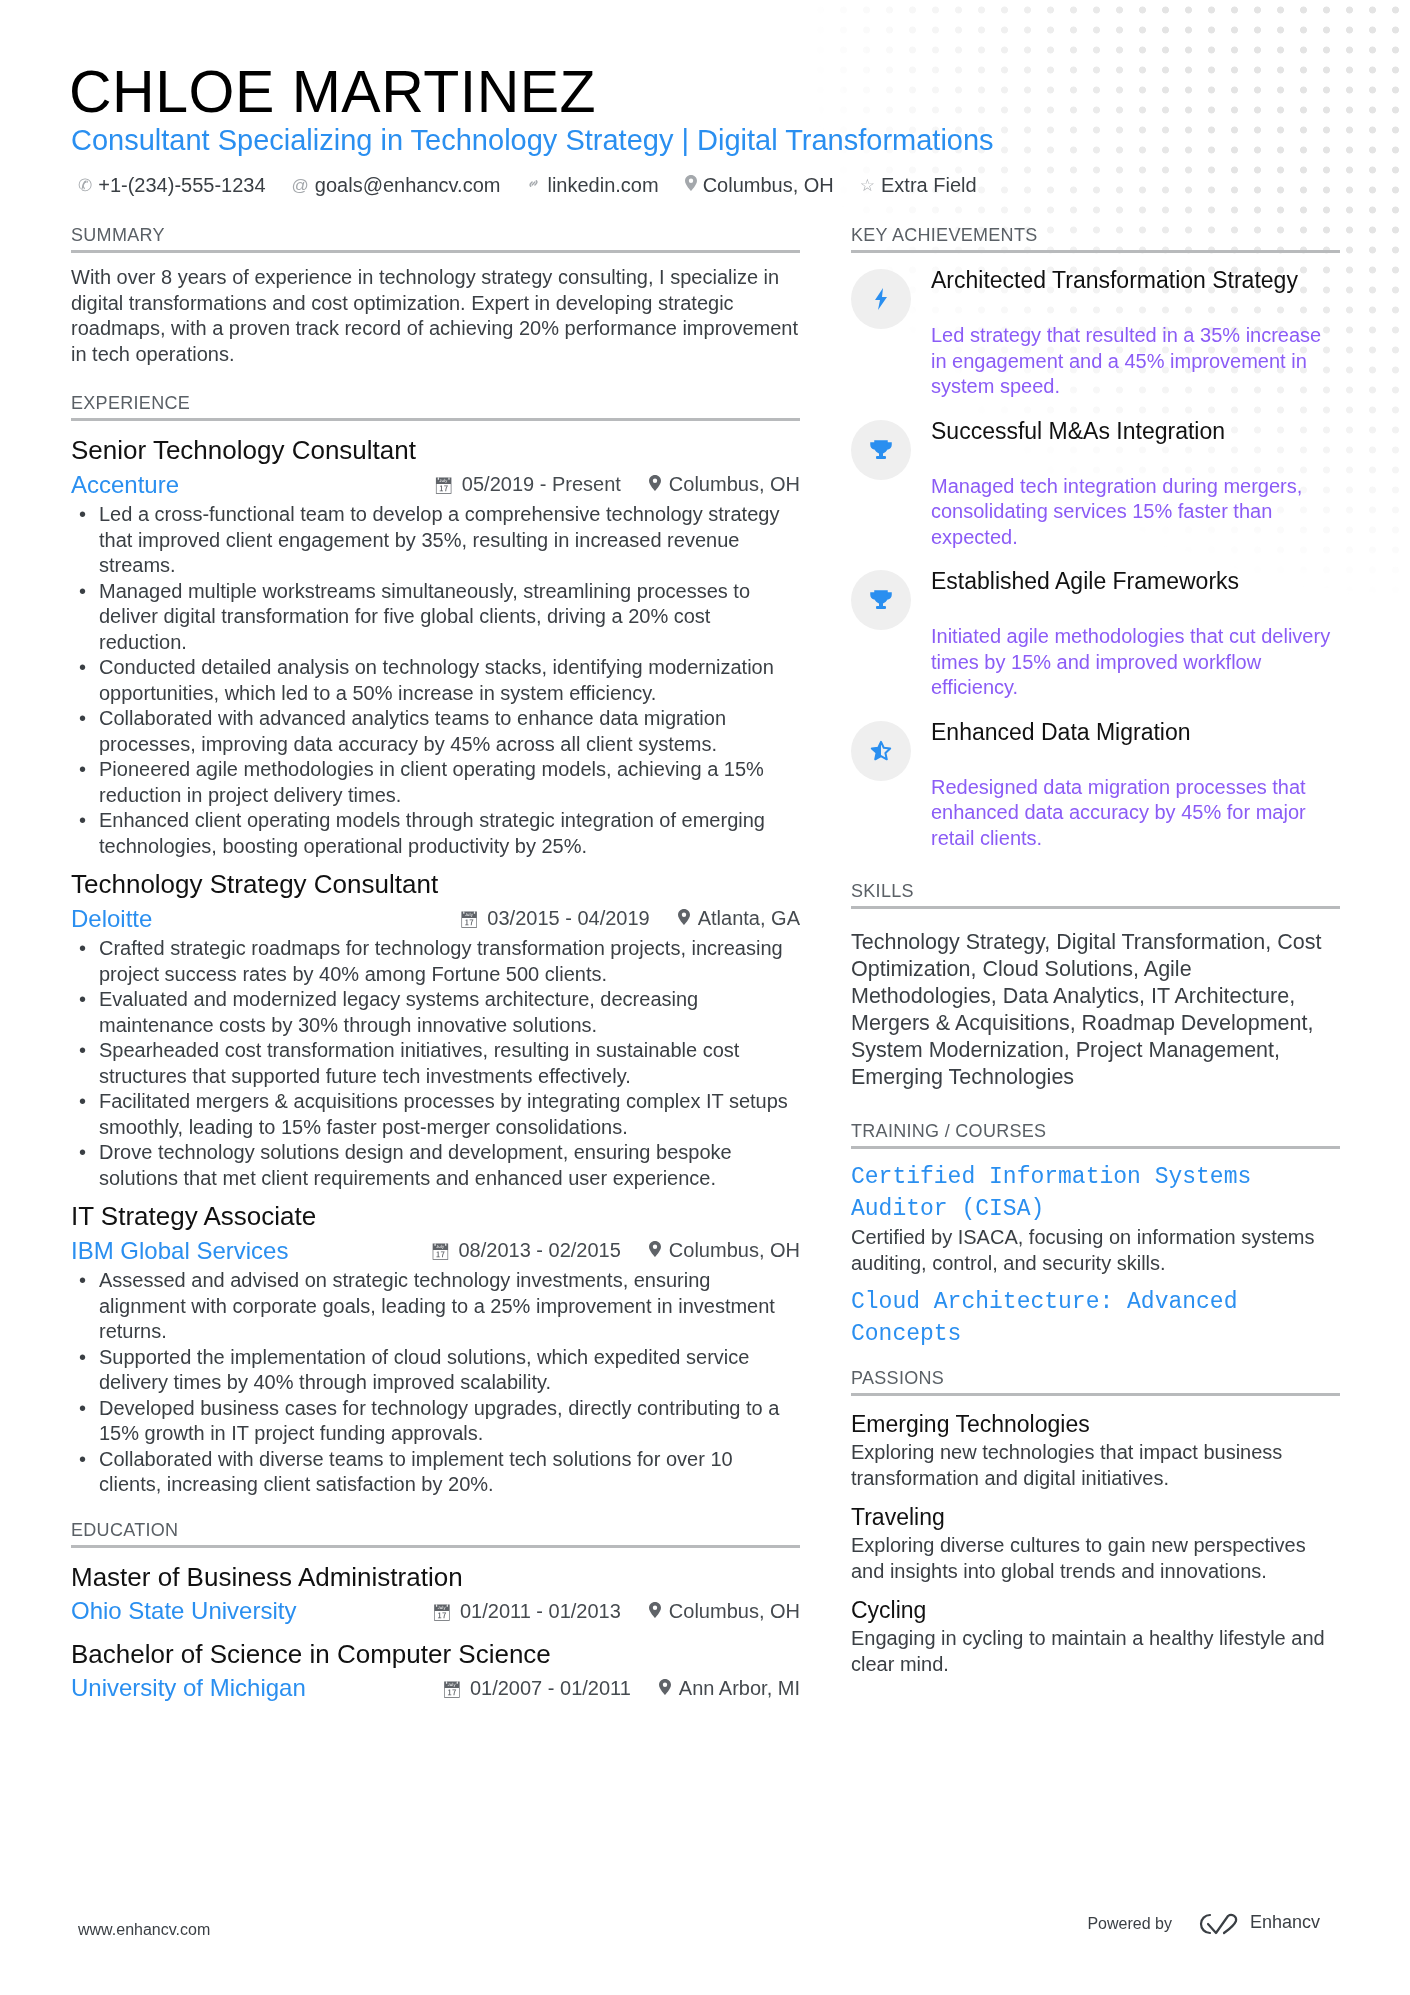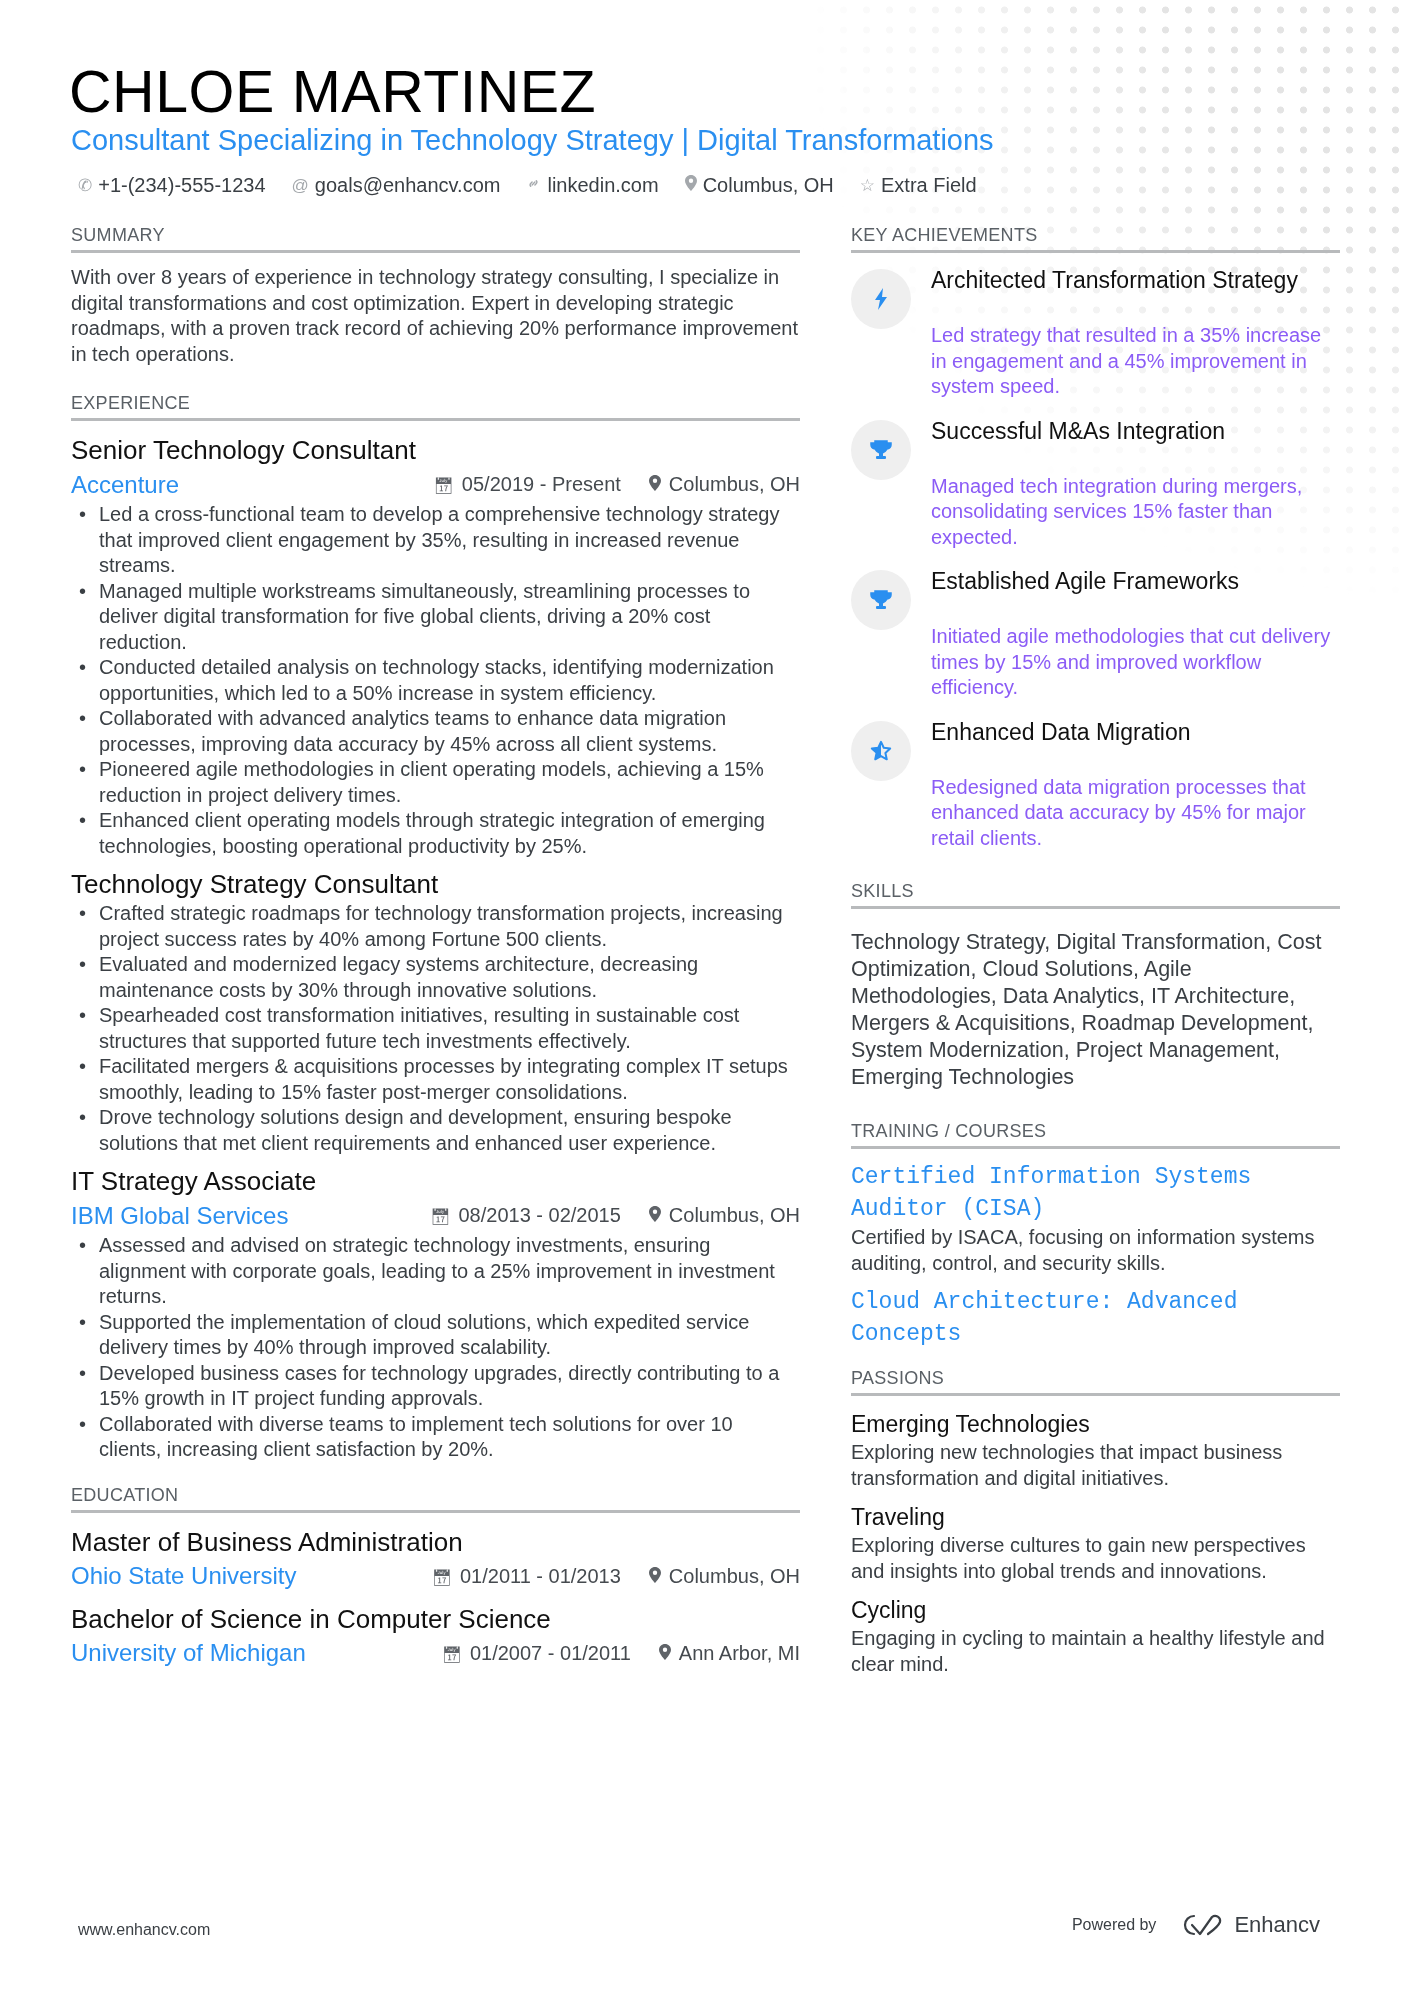--- a/index.html
+++ b/index.html
@@ -36,21 +36,21 @@
   .ach { display: flex; gap: 20px; margin-bottom: 16px; }
   .ach-icon { flex: 0 0 60px; width: 60px; height: 60px; border-radius: 50%; background: #efefef; display: flex; align-items: center; justify-content: center; color: #2a8ff0; font-size: 22px; margin-top: 4px; }
   .ach-title { font-size: 23px; color: #111; line-height: 30px; }
   .ach-desc { font-size: 20px; line-height: 25.5px; color: #8b5cf6; margin-top: 28px; }
   .course-title { font-size: 23px; color: #2a8ff0; line-height: 32px; font-family: Liberation Mono, monospace; }
   .course-desc { font-size: 20px; line-height: 25.5px; color: #3a3f44; margin-bottom: 10px; }
   .pass-title { font-size: 23px; color: #111; line-height: 32px; }
   .pass-desc { font-size: 20px; line-height: 25.5px; color: #3a3f44; margin-bottom: 10px; }
   .footer-left { position: absolute; left: 78px; top: 1921px; font-size: 16px; color: #3a3f44; }
   .footer-right { position: absolute; right: 90px; top: 1912px; display: flex; align-items: center; gap: 24px; font-size: 16px; color: #3a3f44; }
-  .brand { display: flex; align-items: center; gap: 10px; font-size: 22px; color: #3a3f44; }
+  .brand { display: flex; gap: 10px; font-size: 18px; color: #3a3f44; }
 </style>
 </head>
 <body>
 
 <div class="dots"></div>
 
 <div class="page">
 
   <h1 class="name">CHLOE MARTINEZ</h1>
   <div class="title">Consultant Specializing in Technology Strategy | Digital Transformations</div>
@@ -112,20 +112,29 @@
           <li>Managed multiple workstreams simultaneously, streamlining processes to deliver digital transformation for five global clients, driving a 20% cost reduction.</li>
           <li>Conducted detailed analysis on technology stacks, identifying modernization opportunities, which led to a 50% increase in system efficiency.</li>
           <li>Collaborated with advanced analytics teams to enhance data migration processes, improving data accuracy by 45% across all client systems.</li>
           <li>Pioneered agile methodologies in client operating models, achieving a 15% reduction in project delivery times.</li>
           <li>Enhanced client operating models through strategic integration of emerging technologies, boosting operational productivity by 25%.</li>
         </ul>
       </div>
 
       <div class="job">
         <div class="job-title">Technology Strategy Consultant</div>
+        <div class="job-row">
+          <span class="company">Deloitte</span>
+          <div class="meta">
+            <span><span class="ic">📅︎</span><span>03/2015 - 04/2019</span></span>
+            <span><span class="ic"><svg width="12" height="16" viewBox="0 0 12 16">
+                    <path d="M6 0C2.7 0 0 2.6 0 5.8 0 10 6 16 6 16s6-6 6-10.2C12 2.6 9.3 0 6 0zm0 8a2.2 2.2 0 1 1 0-4.4A2.2 2.2 0 0 1 6 8z" fill="#5f6368"></path>
+                  </svg></span><span>Atlanta, GA</span></span>
+          </div>
+        </div>
         <ul class="bullets">
           <li>Crafted strategic roadmaps for technology transformation projects, increasing project success rates by 40% among Fortune 500 clients.</li>
           <li>Evaluated and modernized legacy systems architecture, decreasing maintenance costs by 30% through innovative solutions.</li>
           <li>Spearheaded cost transformation initiatives, resulting in sustainable cost structures that supported future tech investments effectively.</li>
           <li>Facilitated mergers &amp; acquisitions processes by integrating complex IT setups smoothly, leading to 15% faster post-merger consolidations.</li>
           <li>Drove technology solutions design and development, ensuring bespoke solutions that met client requirements and enhanced user experience.</li>
         </ul>
       </div>
 
       <div class="job">

